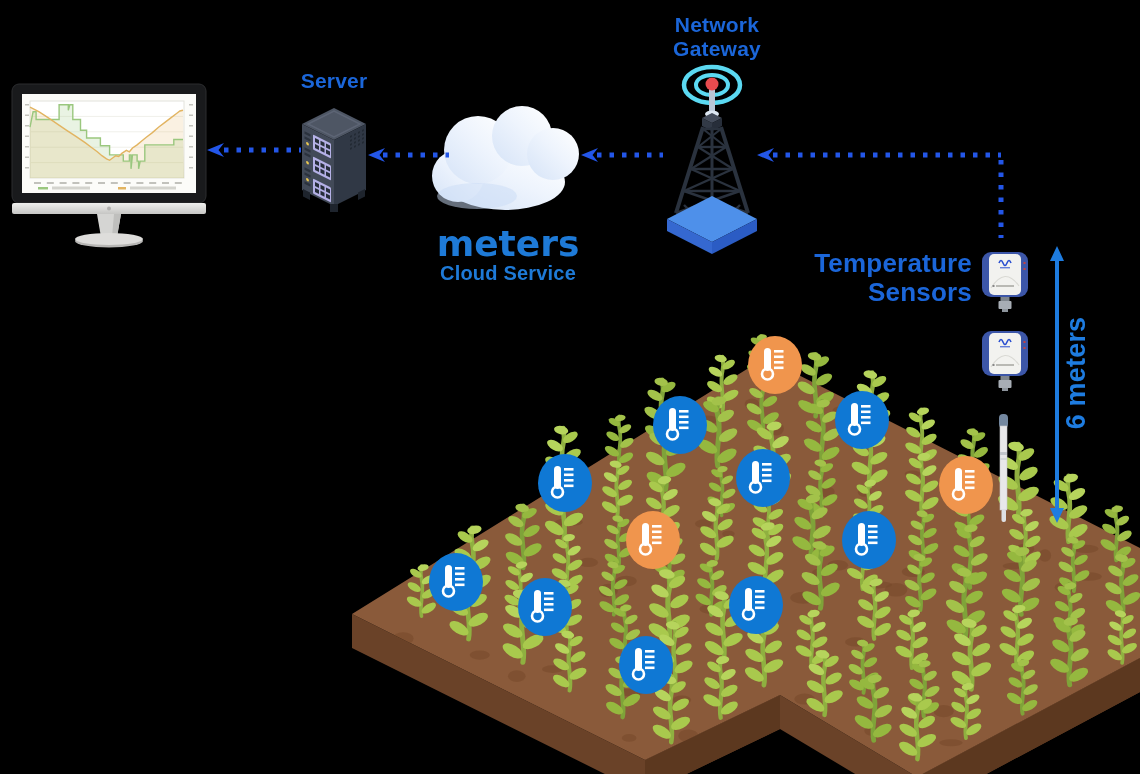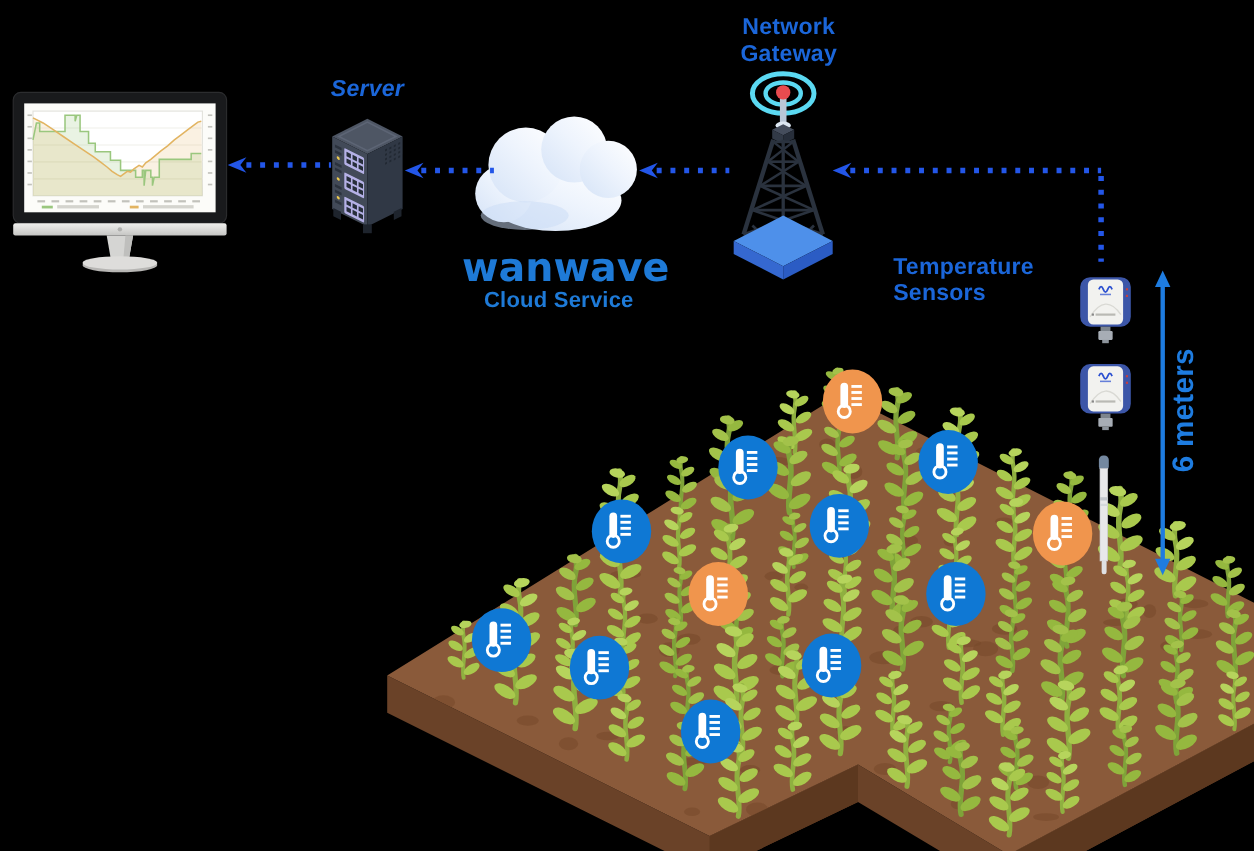--- a/index.html
+++ b/index.html
@@ -1,27 +1,27 @@
 <!DOCTYPE html>
 <html style="--c-label-blue: #1b66d9; --c-brand-blue: #1e7ad7; --c-dotted-line: #2356e8; --c-distance-arrow: #1e7ce0; --c-badge-blue: #0f78d4; --c-badge-orange: #f0954d; --c-soil-top: #8a5a3a; --c-soil-side: #6a4228; --c-soil-side-dark: #5c381f; --c-soil-spot: #764829; --c-stem-green: #8fb040; --c-leaf-green: #a9c94d; --c-leaf-green-light: #b6d45c; --c-leaf-green-dark: #95b83f; --c-tower-dark: #2a323e; --c-base-blue-top: #4e90ea; --c-base-blue-left: #3568d0; --c-base-blue-right: #2b5cc4; --c-ring-cyan: #5bd9f2; --c-antenna-red: #e84b4f; --c-server-top: #4e5664; --c-server-left: #424a58; --c-server-right: #303845; --c-server-panel: #b5b1e6; --c-device-shell-blue: #3c56a8; --c-device-face: #f2f2ef;"><head>
 <meta charset="utf-8">
 <style>
   html,body{margin:0;padding:0;background:#000;}
   .canvas{position:relative;width:1140px;height:774px;background:#000;overflow:hidden;
           font-family:"Liberation Sans",sans-serif;}
   svg{position:absolute;left:0;top:0;}
   .lbl{position:absolute;font-weight:bold;color:var(--c-label-blue);line-height:1.12;
        letter-spacing:.2px;}
-  .lbl-server{left:288px;top:69px;width:92px;text-align:center;font-size:21px;font-style:italic;}
+  .lbl-server{left:288px;top:69px;width:92px;text-align:center;font-size:21px;}
   .lbl-gw{left:660px;top:13px;width:114px;text-align:center;font-size:21px;}
   .lbl-brand{left:420px;top:224px;width:176px;text-align:center;font-size:36px;
              color:var(--c-brand-blue);font-family:"DejaVu Sans",sans-serif;letter-spacing:0;}
   .lbl-cloudsvc{left:420px;top:262px;width:176px;text-align:center;font-size:20px;
                 color:var(--c-brand-blue);}
-  .lbl-sensors{left:812px;top:231px;width:160px;text-align:left;font-size:21px;}
+  .lbl-sensors{left:812px;top:249px;width:160px;text-align:right;font-size:26px;}
   .lbl-distance{left:996px;top:357px;width:162px;height:32px;text-align:center;font-size:27px;
                 color:var(--c-distance-arrow);transform:rotate(-90deg);}
   .dots{stroke:var(--c-dotted-line);stroke-width:5;stroke-dasharray:4.5 8;fill:none;}
   .ah{fill:var(--c-dotted-line);}
 </style>
 </head>
 <body>
 
 <div class="canvas">
 
@@ -470,19 +470,19 @@
   <g>
     <line x1="1057" y1="258" x2="1057" y2="512" stroke="var(--c-distance-arrow)" stroke-width="4"></line>
     <polygon points="1057,246 1050,261 1064,261" fill="var(--c-distance-arrow)"></polygon>
     <polygon points="1057,523 1050,508 1064,508" fill="var(--c-distance-arrow)"></polygon>
   </g>
 </svg>
 
 <div class="lbl lbl-server" style="white-space: pre-line;">Server</div>
 <div class="lbl lbl-gw" style="white-space: pre-line;">Network
 Gateway</div>
-<div class="lbl lbl-brand" style="white-space: pre-line;">wanwave</div>
+<div class="lbl lbl-brand" style="white-space: pre-line;">meters</div>
 <div class="lbl lbl-cloudsvc" style="white-space: pre-line;">Cloud Service</div>
 <div class="lbl lbl-sensors" style="white-space: pre-line;">Temperature
 Sensors</div>
 <div class="lbl lbl-distance" style="white-space: pre-line;">6 meters</div>
 
 </div>
 
 </body></html>

